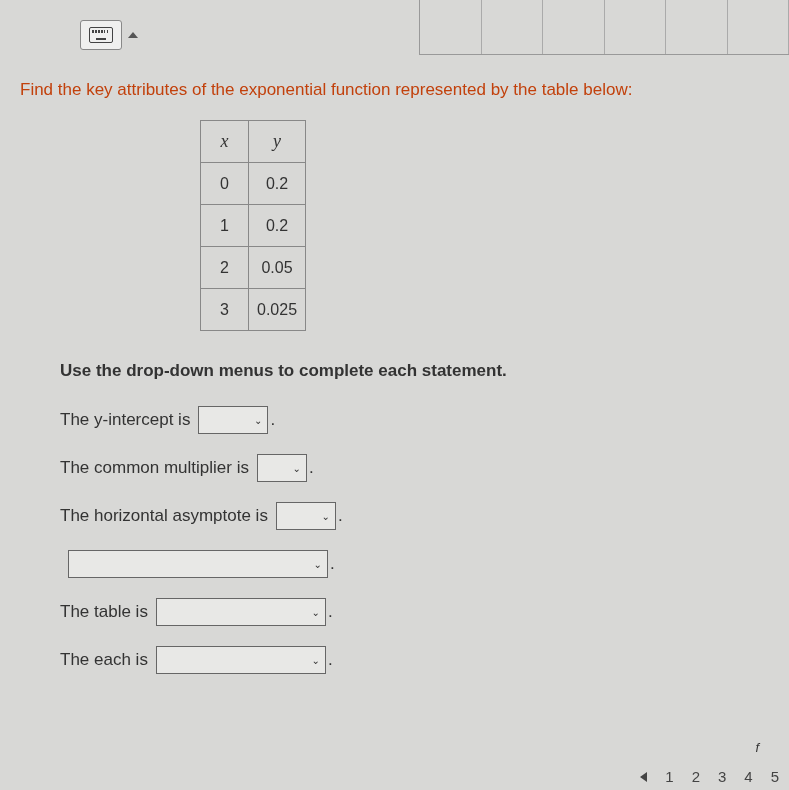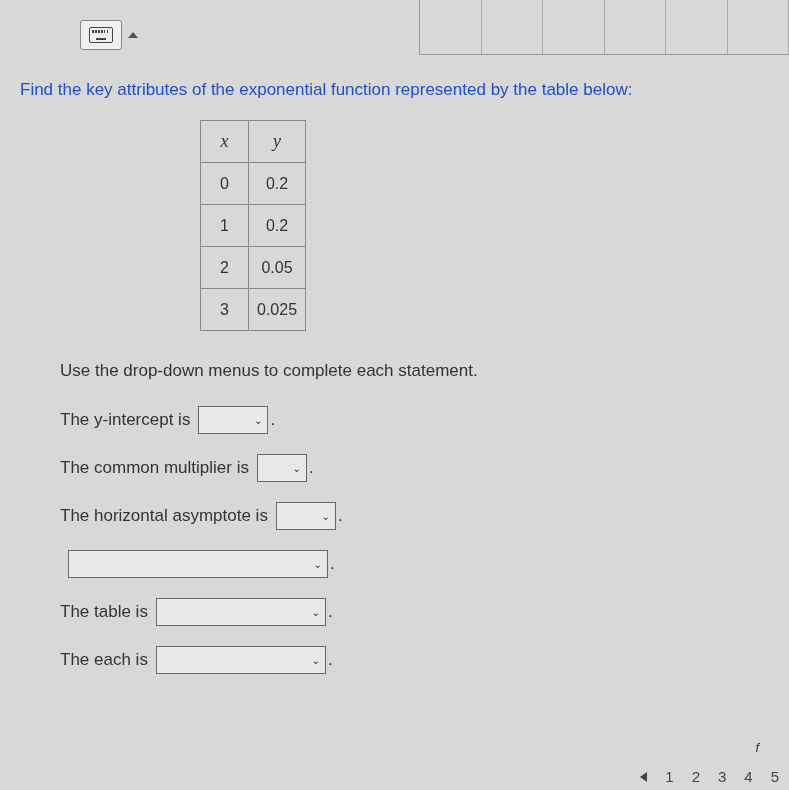--- a/index.html
+++ b/index.html
@@ -66,21 +66,21 @@
       border-bottom: 1px solid #999;
       display: flex;
     }
     .grid-cell {
       flex: 1;
       border-right: 1px solid #aaa;
     }
     .prompt {
       padding: 10px 20px 20px 20px;
       font-size: 17px;
-      color: #1d4ed8;
+      color: #c2410c;
     }
     .data-table {
       border-collapse: collapse;
       margin-left: 200px;
       margin-bottom: 30px;
     }
     .data-table th, .data-table td {
       border: 1px solid #888;
       text-align: center;
       font-size: 16px;
@@ -95,20 +95,21 @@
       height: 42px;
     }
     .data-table td {
       height: 42px;
       padding: 0 8px;
     }
     .instruction {
       padding: 0 60px 25px 60px;
       font-size: 17px;
       color: #333;
+      font-weight: bold;
     }
     .statement {
       padding: 0 60px 20px 60px;
       font-size: 17px;
       color: #333;
       display: flex;
       align-items: center;
       flex-wrap: wrap;
       text-align: right;
     }

